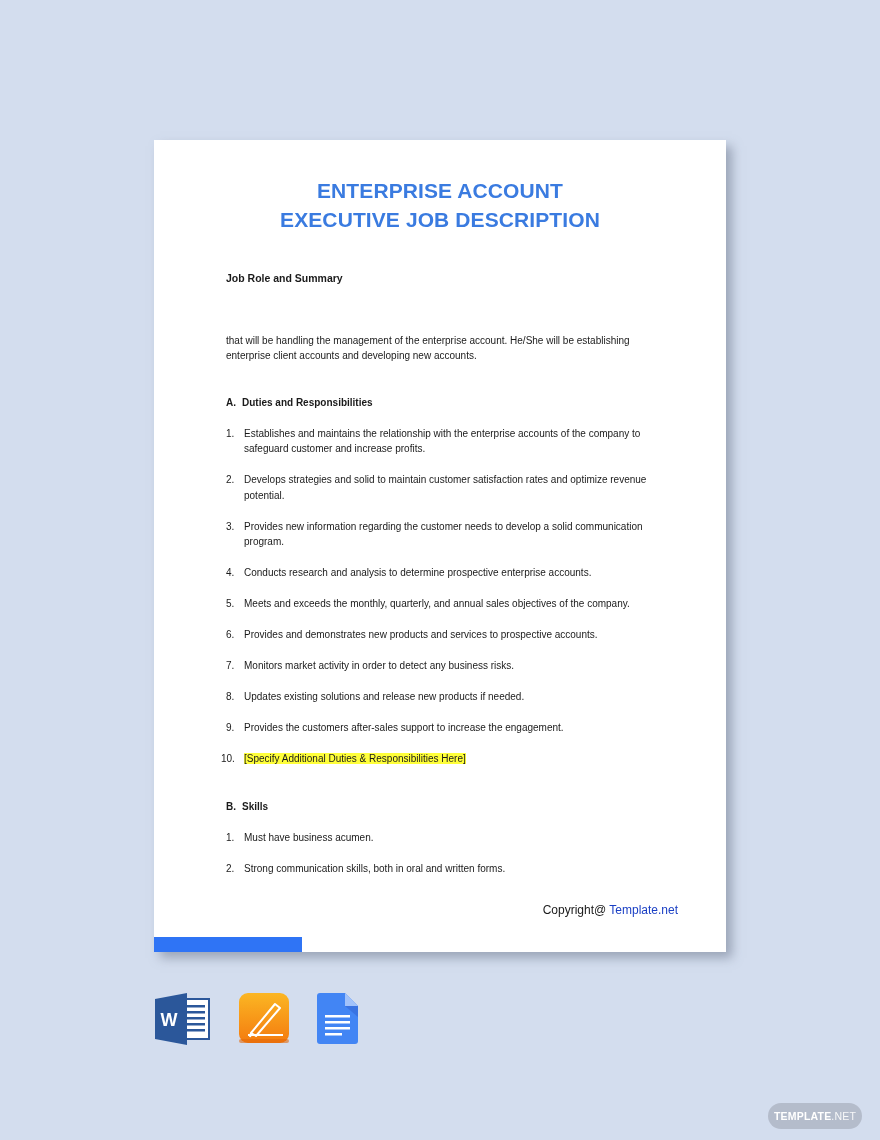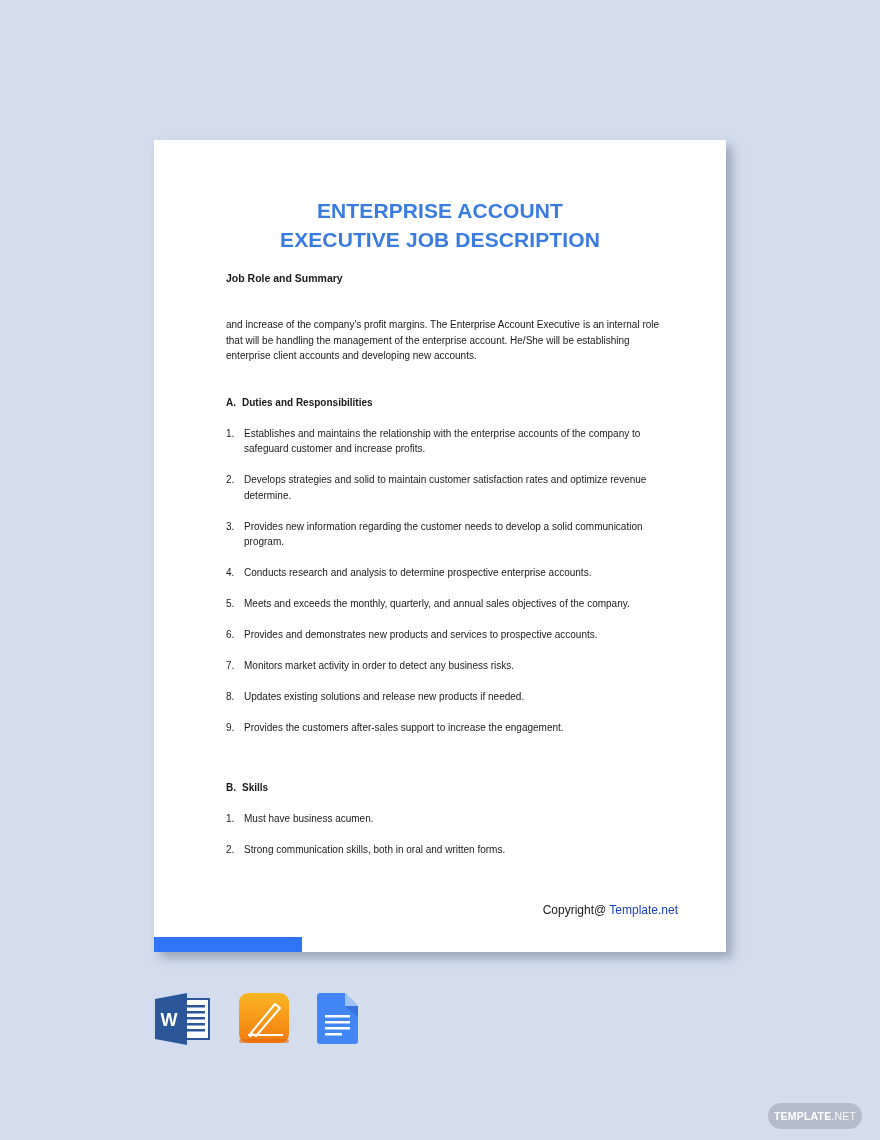--- a/index.html
+++ b/index.html
@@ -19,21 +19,21 @@
     left: 154px;
     top: 140px;
     width: 572px;
     height: 812px;
     background: #ffffff;
     box-shadow: 6px 6px 10px rgba(110, 120, 140, 0.55);
   }
   .title {
     position: absolute;
     left: 0;
-    top: 56px;
+    top: 36px;
     width: 100%;
     text-align: center;
     color: #3a7be0;
     font-weight: bold;
     font-size: 21px;
     line-height: 29px;
     letter-spacing: 0.1px;
   }
   .title div { white-space: nowrap; }
   .content {
@@ -137,38 +137,38 @@
 <div class="page">
   <div class="title">
     <div>ENTERPRISE ACCOUNT</div>
     <div>EXECUTIVE JOB DESCRIPTION</div>
   </div>
 
   <div class="content">
     <p class="heading">Job Role and Summary</p>
     <p class="para">
       <br>
-      <span>and increase of the company's profit margins. The Enterprise Account Executive is an internal role</span><br>
+      <br>
       <span>that will be handling the management of the enterprise account. He/She will be establishing</span><br>
       <span>enterprise client accounts and developing new accounts.</span>
     </p>
 
     <p class="section-heading" style="margin-top:31px;">
       <span class="letter">A.</span><span>Duties and Responsibilities</span>
     </p>
     <ol class="list">
       <li>
         <span class="num">1.</span>
         <span>Establishes and maintains the relationship with the enterprise accounts of the company to</span><br>
         <span>safeguard customer and increase profits.</span>
       </li>
       <li>
         <span class="num">2.</span>
         <span>Develops strategies and solid to maintain customer satisfaction rates and optimize revenue</span><br>
-        <span>determine.</span>
+        <span>potential.</span>
       </li>
       <li>
         <span class="num">3.</span>
         <span>Provides new information regarding the customer needs to develop a solid communication</span><br>
         <span>program.</span>
       </li>
       <li>
         <span class="num">4.</span>
         <span>Conducts research and analysis to determine prospective enterprise accounts.</span>
       </li>
@@ -185,23 +185,27 @@
         <span>Monitors market activity in order to detect any business risks.</span>
       </li>
       <li>
         <span class="num">8.</span>
         <span>Updates existing solutions and release new products if needed.</span>
       </li>
       <li>
         <span class="num">9.</span>
         <span>Provides the customers after-sales support to increase the engagement.</span>
       </li>
+      <li>
+        <span class="num two">10.</span>
+        <span class="highlight">[Specify Additional Duties &amp; Responsibilities Here]</span>
+      </li>
     </ol>
 
-    <p class="section-heading" style="margin-top:44px;">
+    <p class="section-heading" style="margin-top:32px;">
       <span class="letter">B.</span><span>Skills</span>
     </p>
     <ol class="list">
       <li>
         <span class="num">1.</span>
         <span>Must have business acumen.</span>
       </li>
       <li>
         <span class="num">2.</span>
         <span>Strong communication skills, both in oral and written forms.</span>

